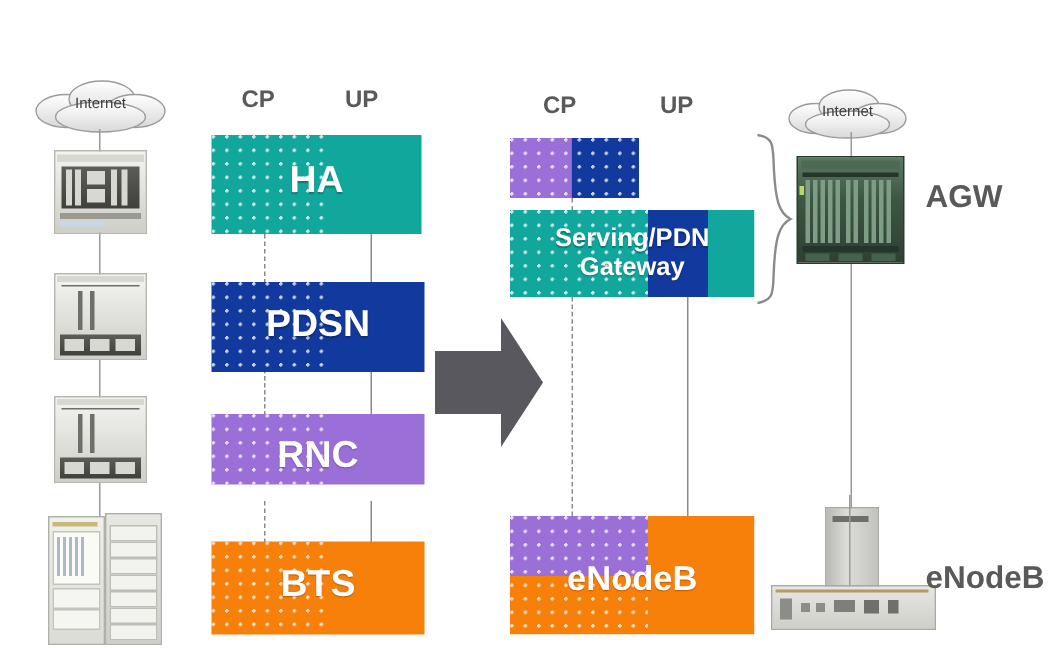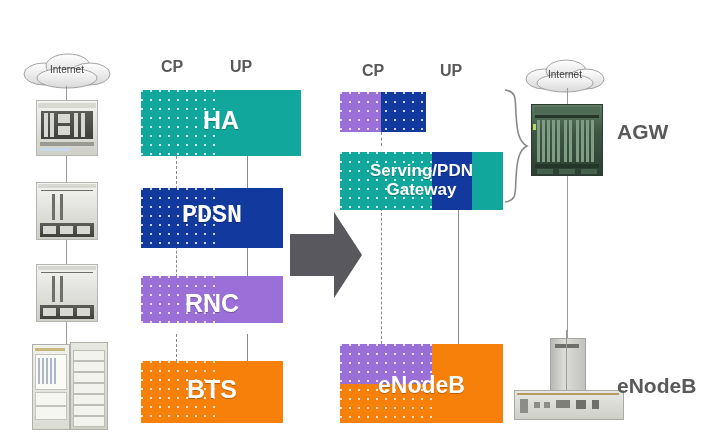--- a/index.html
+++ b/index.html
@@ -226,26 +226,26 @@
   <div class="plane-label" style="left:161px; top:58px;">CP</div>
   <div class="plane-label" style="left:230px; top:58px;">UP</div>
 
   <div class="vline dashed" style="left:176px; top:156px; height:33px;"></div>
   <div class="vline solid" style="left:247px; top:156px; height:33px;"></div>
   <div class="vline dashed" style="left:176px; top:246px; height:31px;"></div>
   <div class="vline solid" style="left:247px; top:246px; height:31px;"></div>
   <div class="vline dashed" style="left:176px; top:334px; height:28px;"></div>
   <div class="vline solid" style="left:247px; top:334px; height:28px;"></div>
 
-  <div class="node" style="left:141px; top:90px; width:160px; height:66px; background:#11A79C;">
+  <div class="node" style="left:141px; top:90px; width:140px; height:66px; background:#11A79C;">
     <div class="dots" style="left:0; top:0; width:75px; height:66px;"></div>
     <div class="node-label" style="top:16px; font-size:25px;">HA</div>
   </div>
 
-  <div class="node" style="left:141px; top:188px; width:142px; height:60px; background:#123A9E;font-family:Liberation Mono, monospace;">
+  <div class="node" style="left:141px; top:188px; width:142px; height:60px; background:#123A9E;">
     <div class="dots" style="left:0; top:0; width:75px; height:60px;"></div>
     <div class="node-label" style="top:14px; font-size:25px;">PDSN</div>
   </div>
 
   <div class="node" style="left:141px; top:276px; width:142px; height:47px; background:#9B6FD8;">
     <div class="dots" style="left:0; top:0; width:75px; height:59px;"></div>
     <div class="node-label" style="top:13px; font-size:25px;">RNC</div>
   </div>
 
   <div class="node" style="left:141px; top:361px; width:142px; height:62px; background:#F7800B;">
@@ -265,21 +265,21 @@
   <div class="vline dashed" style="left:381px; top:132px; height:14px;"></div>
   <div class="vline dashed" style="left:381px; top:198px; height:146px;"></div>
   <div class="vline solid" style="left:458px; top:198px; height:146px;"></div>
 
   <div class="node" style="left:340px; top:92px; width:86px; height:40px;">
     <div class="fill" style="left:0; width:41px; background:#9B6FD8;"></div>
     <div class="fill" style="left:41px; width:45px; background:#123A9E;"></div>
     <div class="dots" style="left:0; top:0; width:86px; height:40px;"></div>
   </div>
 
-  <div class="node" style="left:340px; top:140px; width:163px; height:58px;margin-top:12px;">
+  <div class="node" style="left:340px; top:140px; width:163px; height:58px;">
     <div class="fill" style="left:0; width:163px; background:#11A79C;"></div>
     <div class="fill" style="left:92px; width:40px; background:#123A9E;"></div>
     <div class="dots" style="left:0; top:0; width:92px; height:58px;"></div>
     <div class="node-label" style="top:9px; font-size:17px;">Serving/PDN
 Gateway</div>
   </div>
 
   <div class="node" style="left:340px; top:344px; width:163px; height:79px;">
     <div class="fill" style="left:0; width:163px; background:#F7800B;"></div>
     <div class="fill quad" style="left:0; top:0; width:92px; height:40px; background:#9B6FD8;"></div>

